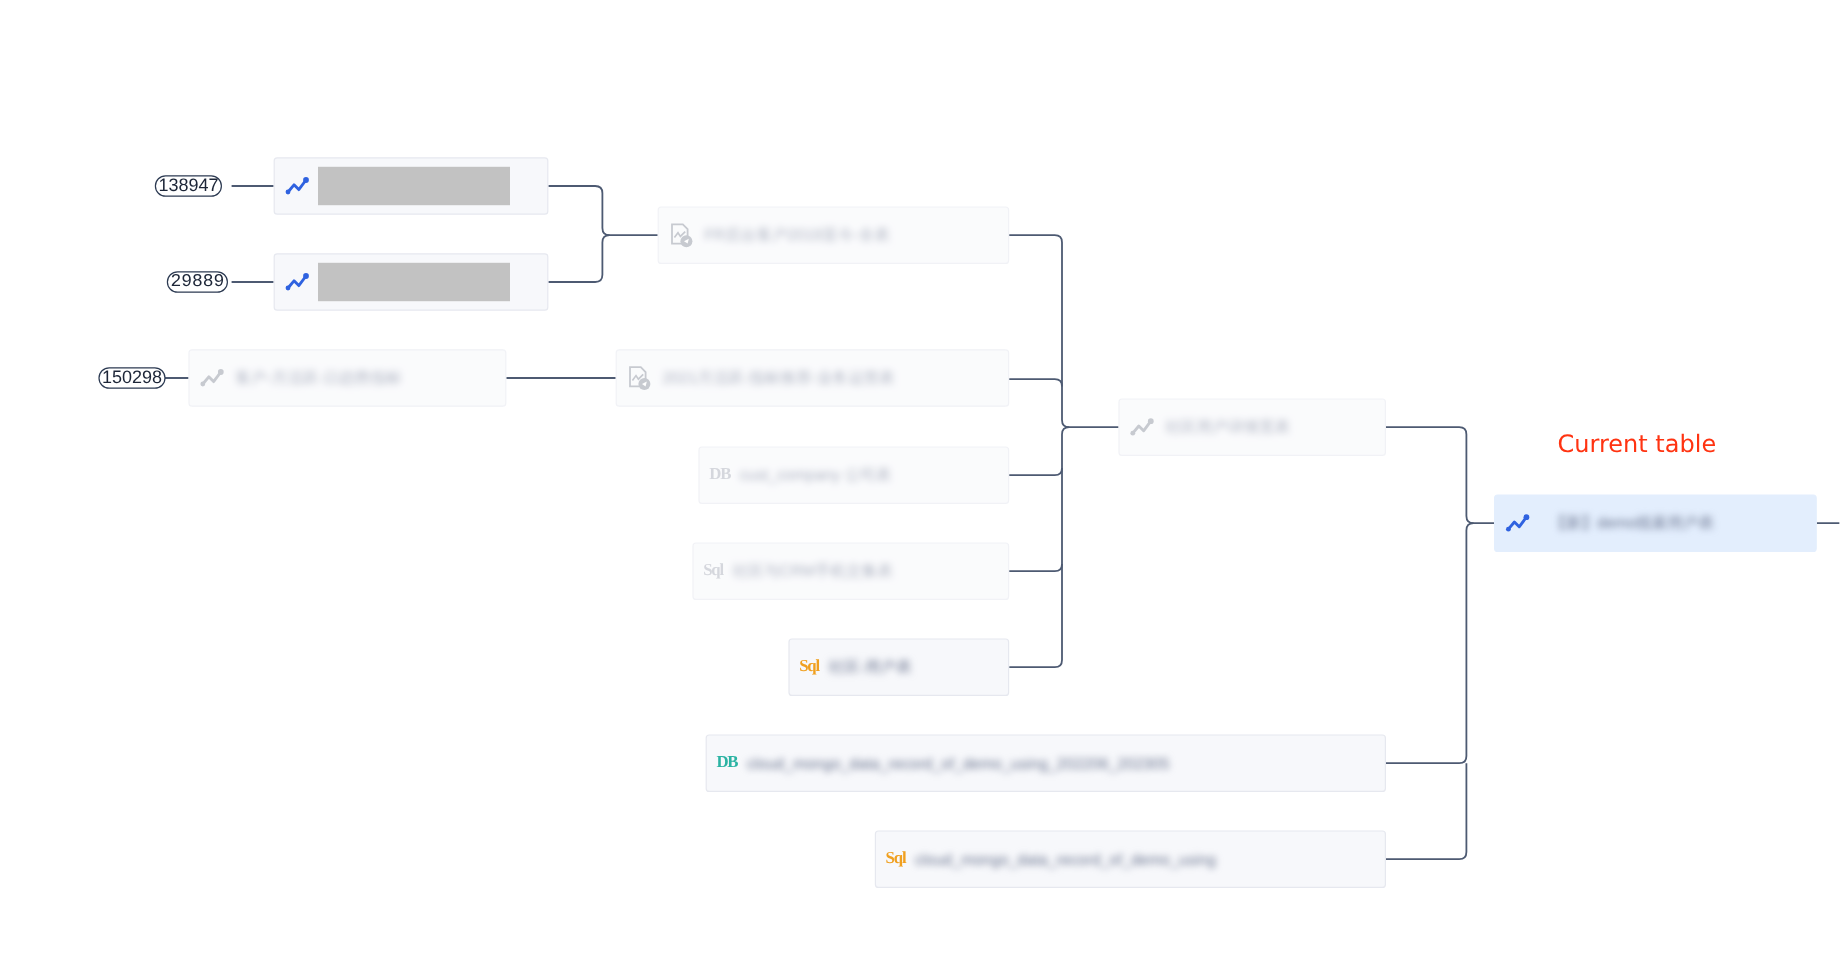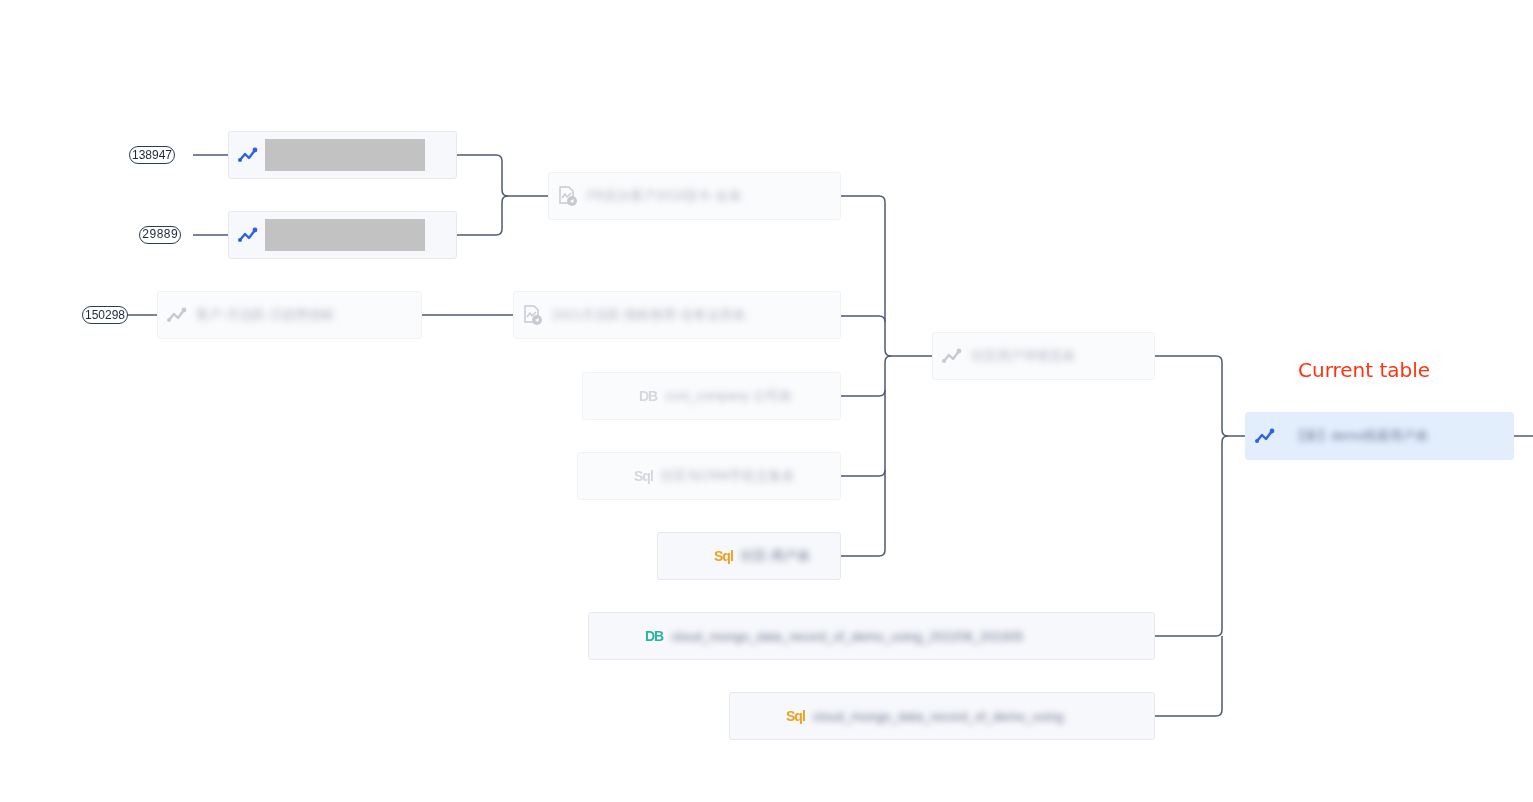--- a/index.html
+++ b/index.html
@@ -9,26 +9,26 @@
   svg.edges { position: absolute; left: 0; top: 0; }
   .node { position: absolute; height: 48px; box-sizing: border-box;
           background: #f7f8fb; border: 1px solid #e6e8ef; border-radius: 3px;
           display: flex; align-items: center; padding-left: 8px; cursor: pointer; }
   .node.faded { opacity: 0.55; }
   .node.current { background: #e3eefd; border-color: #e3eefd; }
   .node .label { font-size: 13px; color: #6b7590; white-space: nowrap;
                  filter: blur(3px); margin-left: 8px; }
   .node .redacted { display: inline-block; background: #c2c2c2; height: 32px; margin-left: 6px; }
   .icon { display: inline-flex; align-items: center; justify-content: center; flex: 0 0 auto; }
-  .tag { font-family: Liberation Sans, sans-serif; font-size: 14px; font-weight: bold; letter-spacing: -1px; margin-left: 48px; }
+  .tag { font-family: Liberation Serif, serif; font-size: 14px; font-weight: bold; letter-spacing: -1px; }
   .tag.db { color: #2bb3a3; }
   .tag.sql { color: #f0a020; text-align: right; }
   .faded .tag { color: #b4b8c2; }
   .count { position: absolute; height: 18px; box-sizing: border-box; border: 1px solid #2c3a52;
-           border-radius: 9px; padding: 0 2px; font-size: 12px; color: #1d2638; line-height: 16px;
+           border-radius: 9px; padding: 0 2px; font-size: 15px; color: #1d2638; line-height: 16px;
            background: #fff; }
   .annot { position: absolute; color: #ff3311; font-size: 20px; font-family: "DejaVu Sans", sans-serif; }
 </style>
 </head>
 <body>
 
 <div id="lineage">
 
   <svg class="edges" width="1533" height="802">
     <g fill="none" stroke="#4d5a72" stroke-width="1.5">

